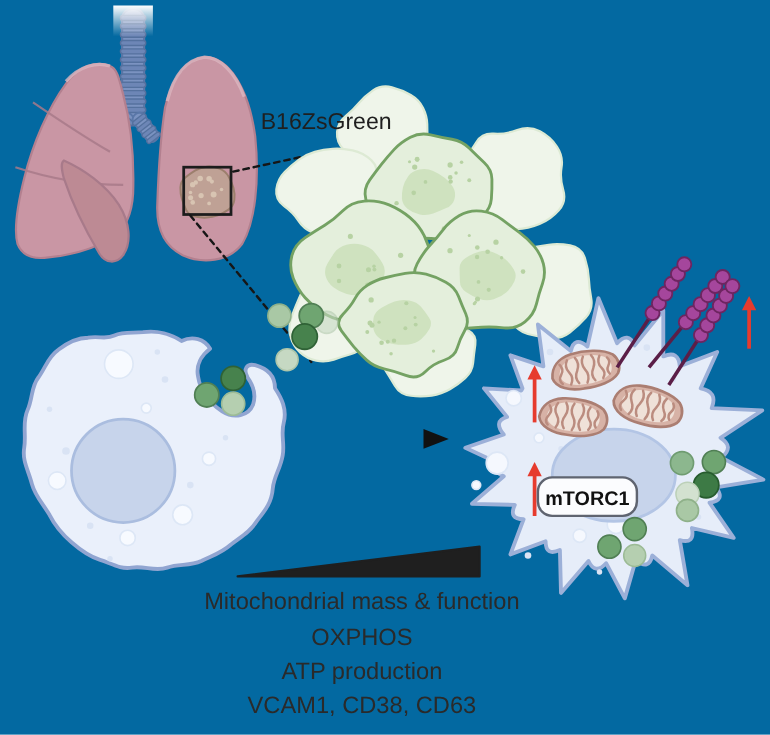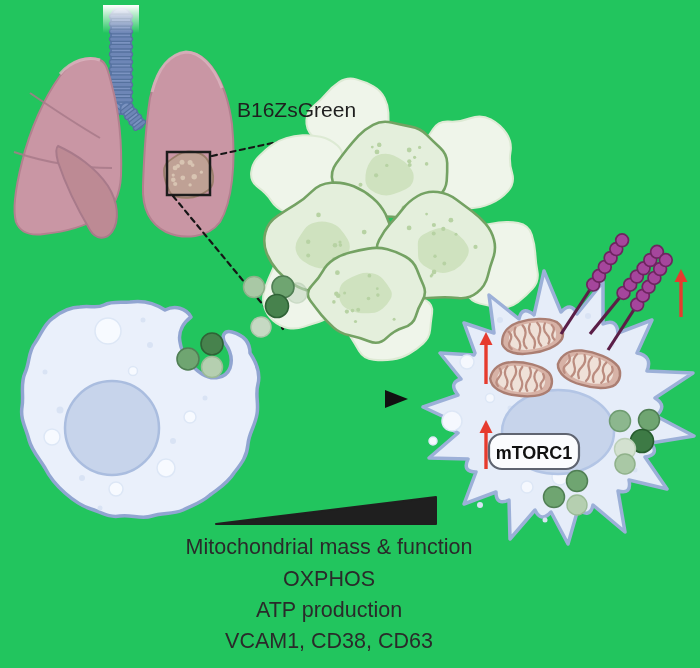--- a/index.html
+++ b/index.html
@@ -1,17 +1,17 @@
 <!DOCTYPE html>
 <html><head>
 <meta charset="utf-8">
 <style>
   html,body{margin:0;padding:0;background:#ffffff;}
   body{font-family:"Liberation Sans",sans-serif;}
-  .figure-wrap{width:700px;height:668px;position:relative;background:#22c55e;overflow:hidden;}
+  .figure-wrap{width:700px;height:668px;position:relative;background:#0369a1;overflow:hidden;}
   svg{display:block;}
   text{font-family:"Liberation Sans",sans-serif;}
   .label-text{fill:#1f1f1f;font-size:21px;}
   .legend-text{fill:#2a2a2a;font-size:21.5px;text-anchor:middle;}
   .badge-text{fill:#111;font-size:18px;font-weight:bold;text-anchor:middle;}
 </style>
 </head>
 <body>
 
 <div class="figure-wrap">

